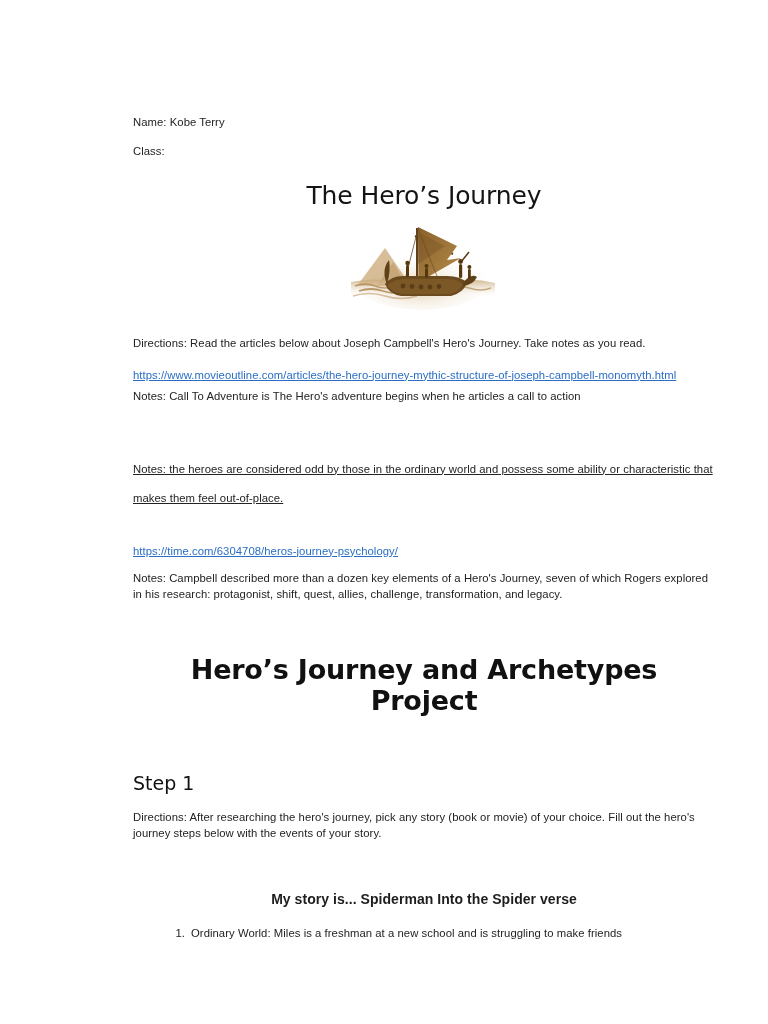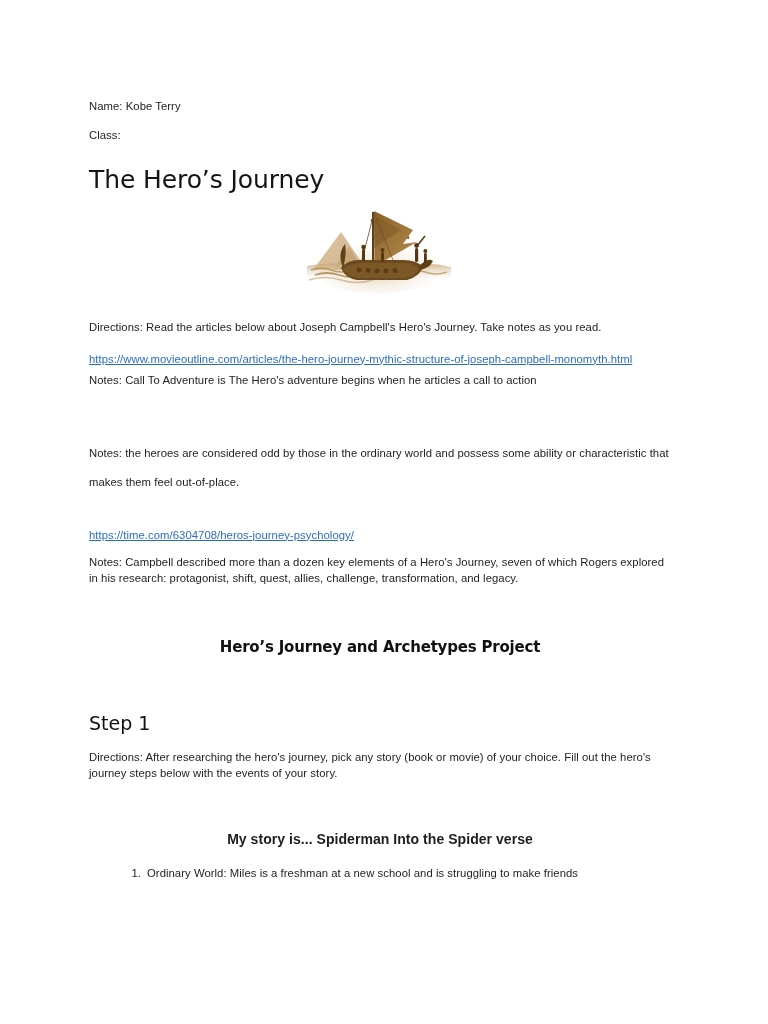--- a/index.html
+++ b/index.html
@@ -15,49 +15,51 @@
     font-family: "Liberation Sans", sans-serif;
     color: #1a1a1a;
   }
 
   .page {
     position: relative;
     width: 676px;
     height: 1024px;
     background: #ffffff;
     box-sizing: border-box;
-    padding: 0 89px 0 89px;
+    padding: 16px 89px 0 89px;
+    margin-left: 44px;
   }
 
   .content {
     padding-top: 92px;
     width: 582px;
   }
 
   
   .meta-line {
     font-size: 11.3px;
     line-height: 29px;
     color: #232323;
     letter-spacing: 0.05px;
   }
 
   
   .doc-title {
     font-family: "DejaVu Sans", sans-serif;
     font-size: 25px;
     font-weight: 400;
+    text-align: center;
     color: #141414;
     margin: 15px 0 0 0;
     letter-spacing: -0.1px;
   }
 
   .section-title {
     font-family: "DejaVu Sans", sans-serif;
-    font-size: 15px;
+    font-size: 27px;
     font-weight: 700;
     text-align: center;
     color: #111111;
     margin: 0;
     letter-spacing: -0.2px;
   }
 
   .step-title {
     font-family: "DejaVu Sans", sans-serif;
     font-size: 19px;
@@ -82,20 +84,21 @@
     font-size: 11.3px;
     color: #232323;
     margin: 0;
     letter-spacing: 0.05px;
   }
   .para-single {
     line-height: 15.5px;
   }
   .para-loose {
     line-height: 29px;
+    text-decoration: underline;
   }
 
   .link {
     font-size: 11.3px;
     color: #2a6ec4;
     text-decoration: underline;
     line-height: 15.5px;
     letter-spacing: 0.05px;
     word-break: break-all;
     cursor: pointer;

